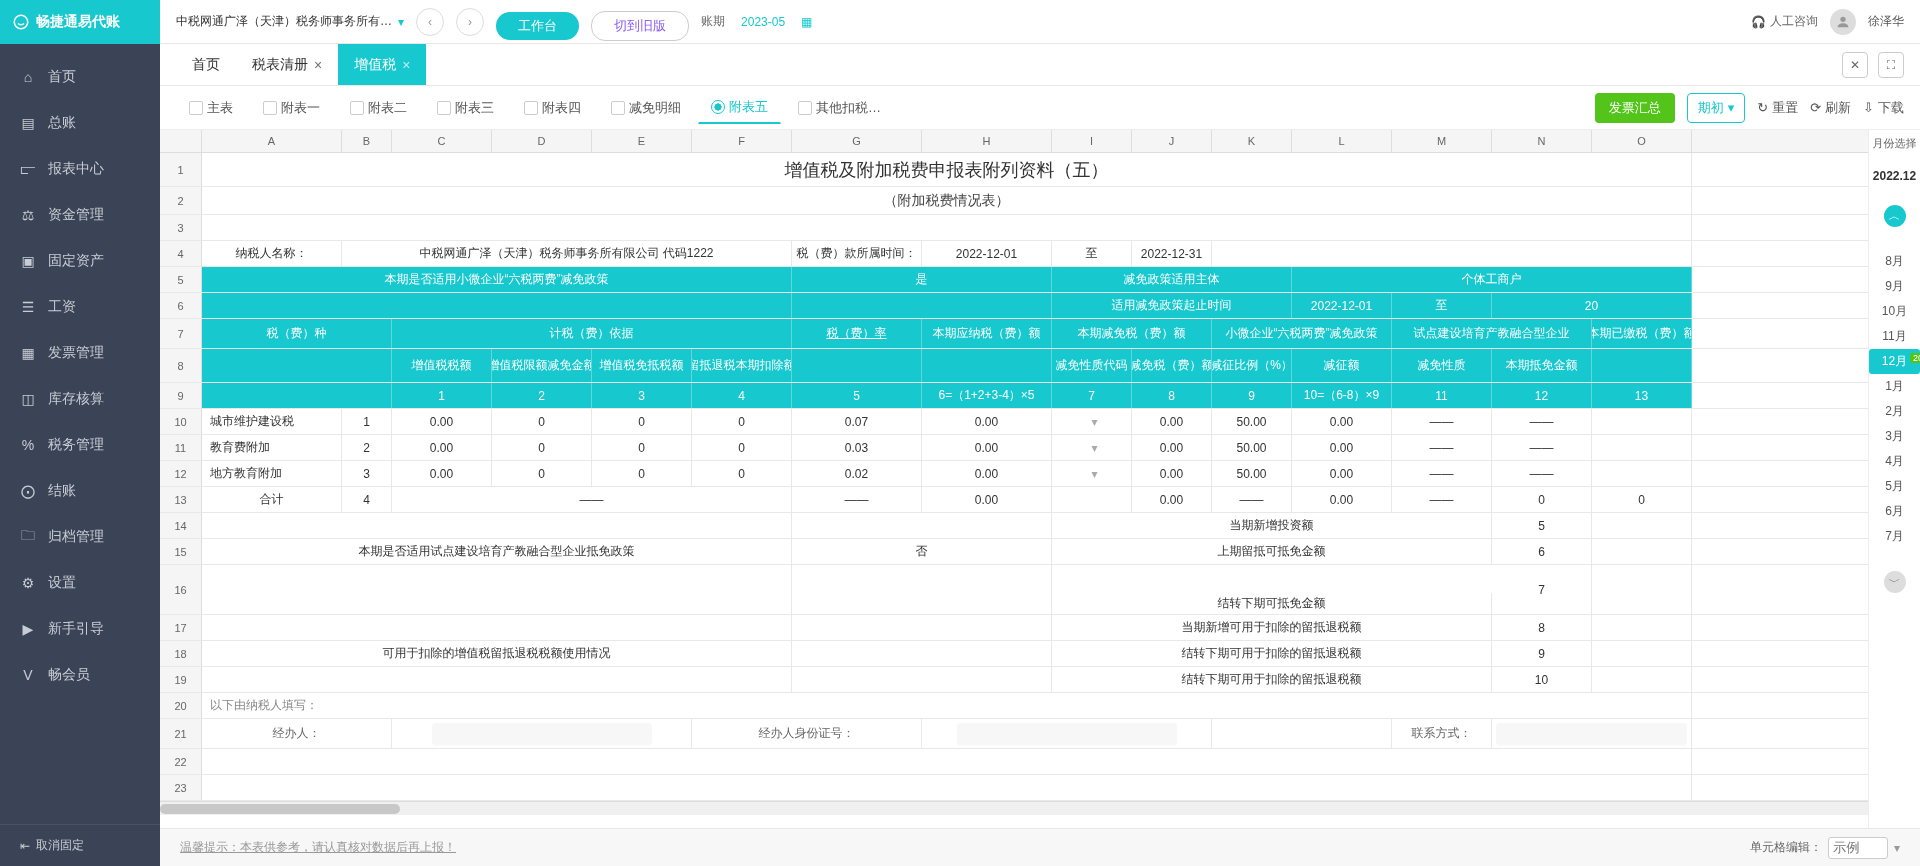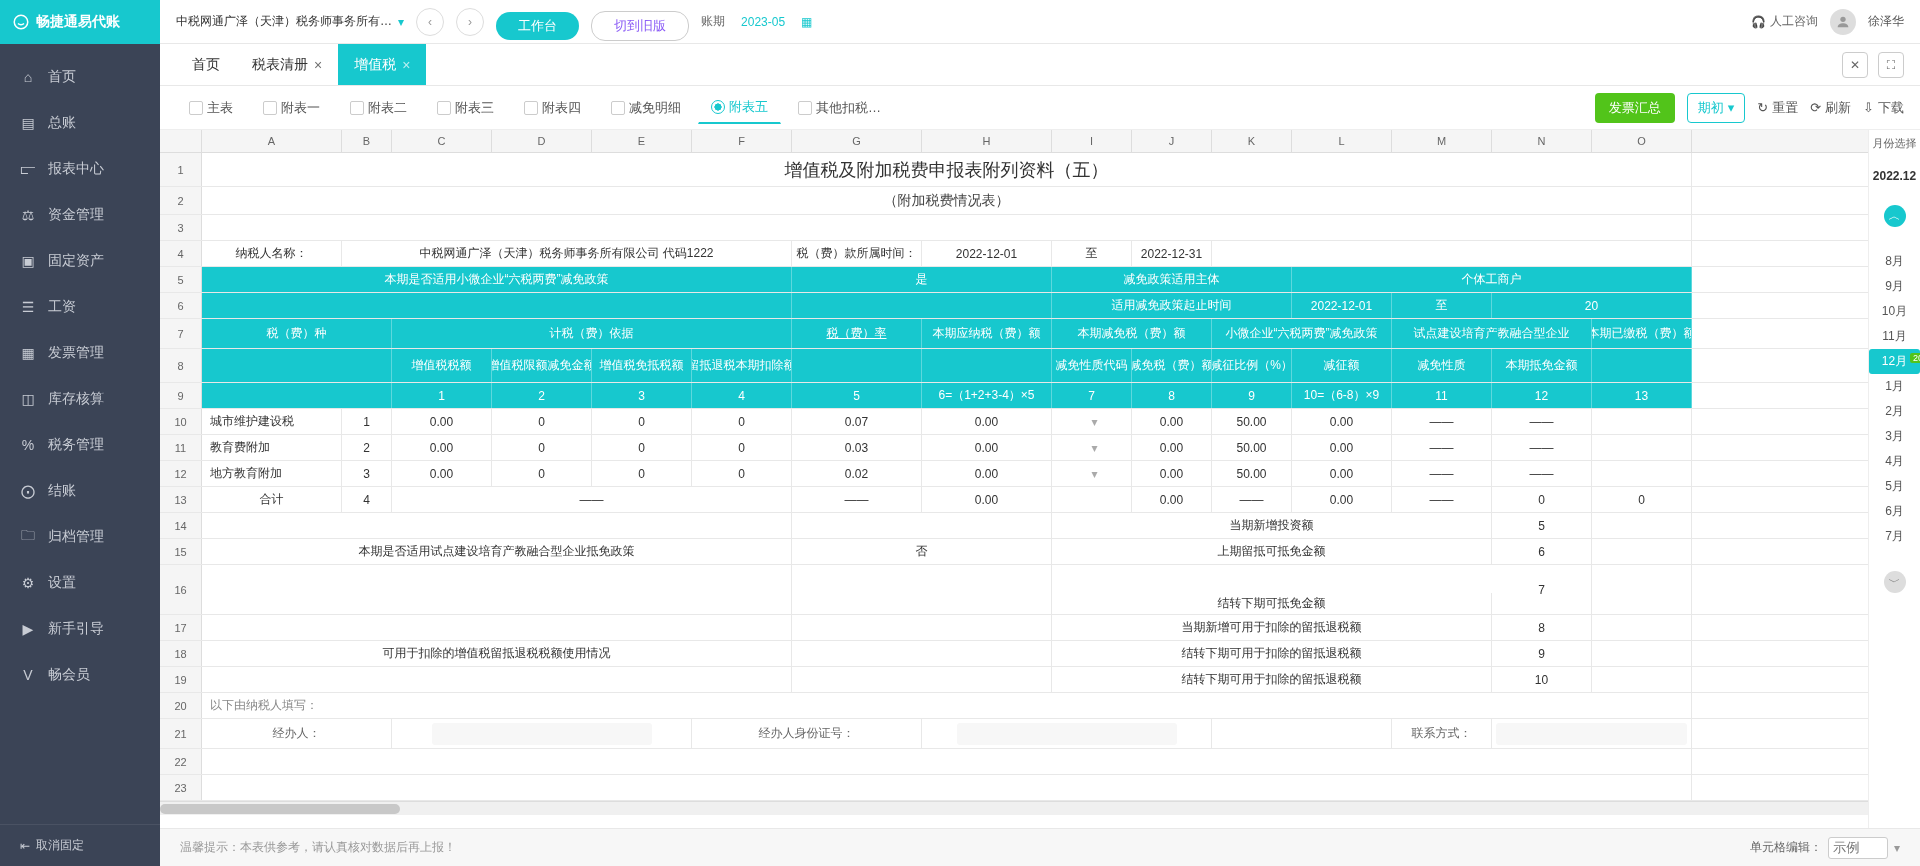--- a/index.html
+++ b/index.html
@@ -74,21 +74,21 @@
 .month-panel .mp-title { font-size: 11px; color: #666; }
 .month-panel .mp-year { font-weight: bold; font-size: 12px; }
 .mp-btn { width: 22px; height: 22px; border-radius: 50%; background: #17c8ce; color: #fff; display: flex; align-items: center; justify-content: center; cursor: pointer; margin: 4px 0; }
 .mp-btn.gray { background: #ddd; color: #888; }
 .mp-month { padding: 4px 6px; cursor: pointer; color: #555; border-radius: 3px; width: 100%; text-align: center; position: relative; }
 .mp-month.active { background: #17c8ce; color: #fff; }
 .mp-badge { position: absolute; right: -16px; top: 4px; background: #52c41a; color: #fff; font-size: 9px; padding: 0 3px; border-radius: 2px; }
 
 
 .footer-bar { height: 38px; background: #f7f7f7; border-top: 1px solid #e8e8e8; display: flex; align-items: center; padding: 0 20px; gap: 20px; }
-.footer-note { color: #999; }
+.footer-note { color: #999; text-decoration: underline; }
 .footer-right { margin-left: auto; display: flex; align-items: center; gap: 6px; color: #666; }
 .example-input { width: 60px; height: 22px; border: 1px solid #ccc; border-radius: 3px; padding: 0 4px; }
 
 
 .hscroll { height: 14px; background: #f0f0f0; border-top: 1px solid #ddd; position: relative; }
 .hscroll-thumb { position: absolute; left: 0; top: 2px; height: 10px; width: 240px; background: #c8c8c8; border-radius: 5px; }
 
 
 .form-label { color: #666; }
 .form-input { width: 220px; height: 22px; background: #f7f7f7; border: none; border-radius: 3px; }

